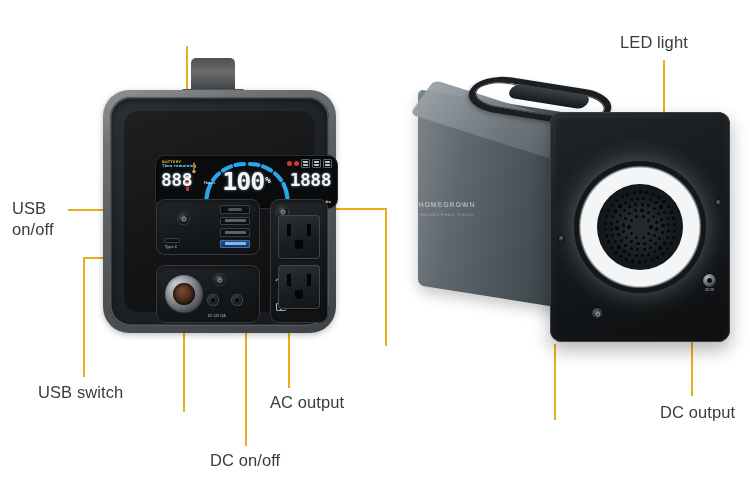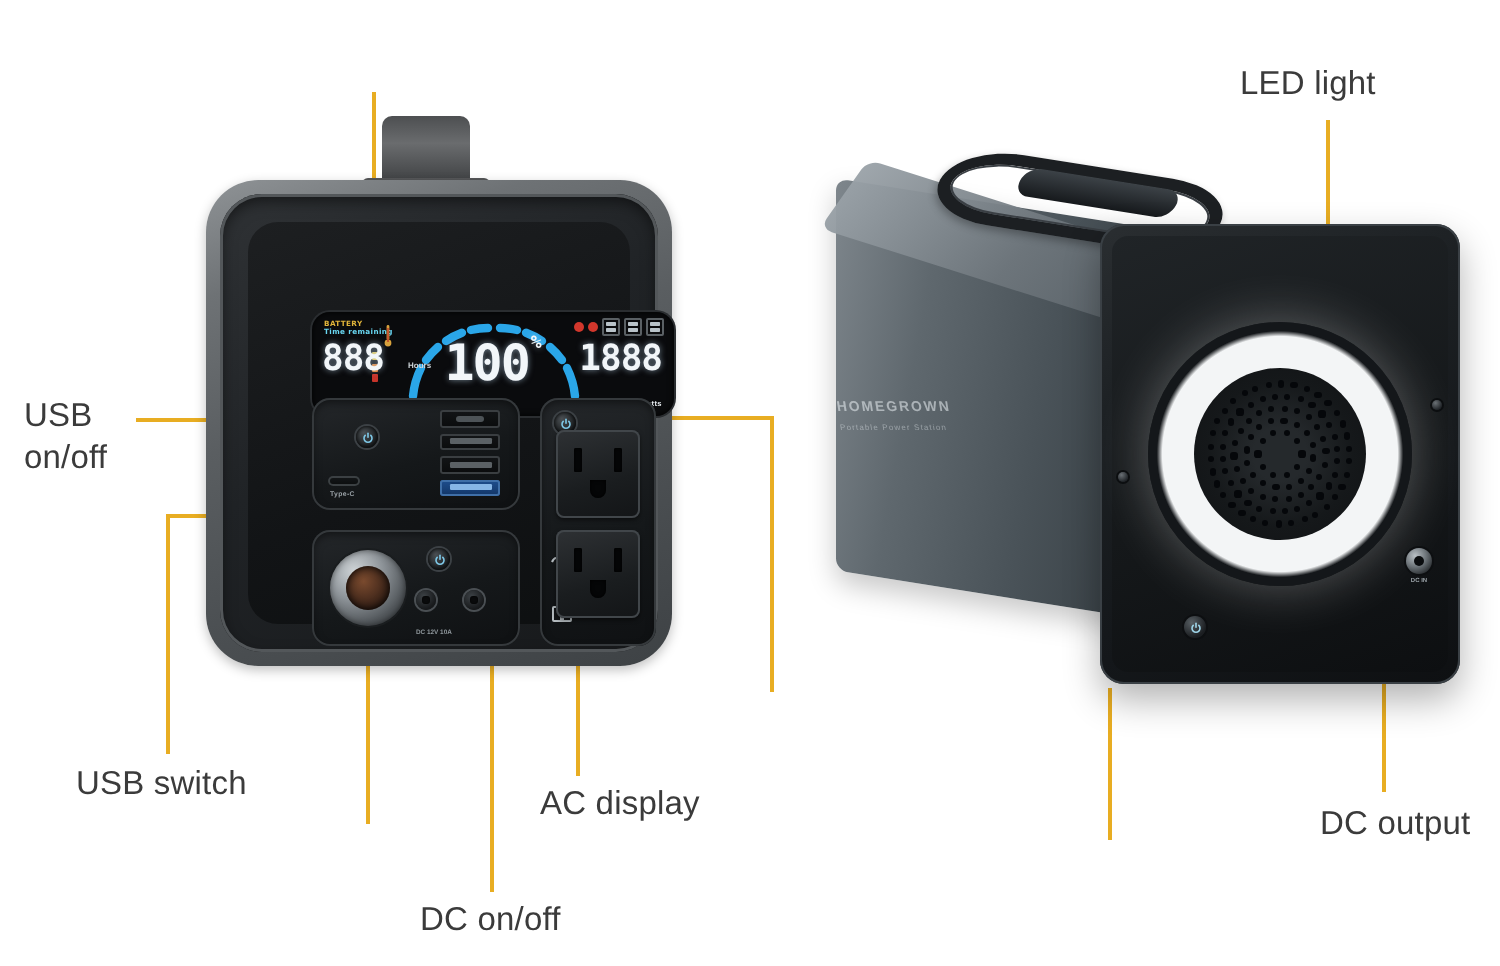--- a/index.html
+++ b/index.html
@@ -60,21 +60,21 @@
   .seg{
     font-family:"DejaVu Sans Mono","Liberation Mono",monospace;
     font-weight:bold;color:#f2f6f9;
     text-shadow:0 0 3px rgba(200,230,255,.55);
   }
   .lcd-left-val{position:absolute;left:5px;top:13px;font-size:18px;letter-spacing:-.5px;}
   .lcd-left-unit{position:absolute;left:48px;top:24px;font-size:4px;color:#cfd6da;font-weight:bold;}
   .lcd-left-foot{position:absolute;left:6px;bottom:4px;font-size:3.8px;letter-spacing:.2px;font-weight:bold;color:#e9eef2;}
   .lcd-right-val{position:absolute;right:6px;top:13px;font-size:18px;letter-spacing:-.5px;}
   .lcd-right-foot{position:absolute;right:6px;bottom:4px;font-size:3.8px;letter-spacing:.2px;font-weight:bold;color:#e9eef2;}
-  .lcd-center{position:absolute;left:50%;top:11px;transform:translateX(-50%);display:flex;align-items:flex-start;}
+  .lcd-center{position:absolute;left:50%;top:11px;transform:translateX(-50%);display:flex;align-items:center;}
   .lcd-pct-num{font-size:25px;letter-spacing:-1px;}
   .lcd-pct-sign{font-size:9px;margin-left:1px;margin-bottom:3px;}
   .gauge{position:absolute;left:50%;top:4px;transform:translateX(-50%);}
   .therm{position:absolute;left:36px;top:5px;width:4px;height:14px;}
   .bars{position:absolute;left:30px;top:20px;width:4px;}
   .bar{width:3px;height:4px;margin-bottom:1.5px;border-radius:.5px;}
   .lcd-icons{position:absolute;right:5px;top:3px;display:flex;gap:2px;align-items:center;}
   .ic-red{width:5px;height:5px;border-radius:50%;background:#d2372c;}
   .minibox{
     width:9px;height:9px;border:.8px solid #5a6064;border-radius:1px;
@@ -268,21 +268,21 @@
   <div class="label" style="left:38px;top:382px;">USB switch</div>
   <div class="leader h" style="left:83px;top:257px;width:104px;"></div>
   <div class="leader v" style="left:83px;top:257px;height:120px;"></div>
 
   <div class="leader v" style="left:183px;top:302px;height:110px;"></div>
 
   <div class="label" style="left:210px;top:450px;">DC on/off</div>
   <div class="leader h" style="left:198px;top:282px;width:48px;"></div>
   <div class="leader v" style="left:245px;top:282px;height:164px;"></div>
 
-  <div class="label" style="left:270px;top:392px;">AC display</div>
+  <div class="label" style="left:270px;top:392px;">AC output</div>
   <div class="leader v" style="left:288px;top:232px;height:156px;"></div>
 
   <div class="leader h" style="left:253px;top:208px;width:133px;"></div>
   <div class="leader v" style="left:385px;top:208px;height:138px;"></div>
 
   <div class="label" style="left:620px;top:32px;">LED light</div>
   <div class="leader v" style="left:663px;top:60px;height:140px;"></div>
 
   <div class="leader v" style="left:554px;top:344px;height:76px;"></div>
 

